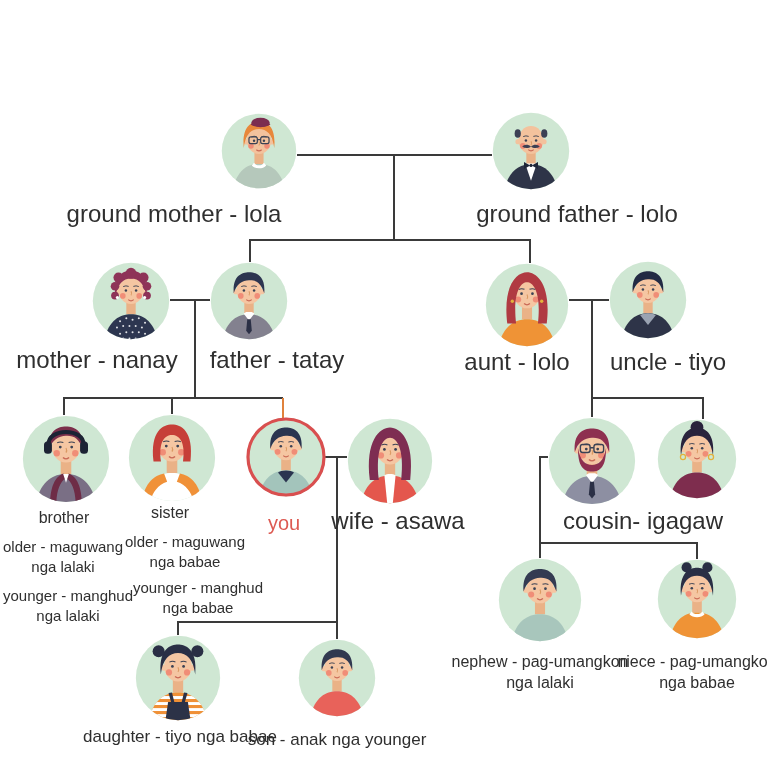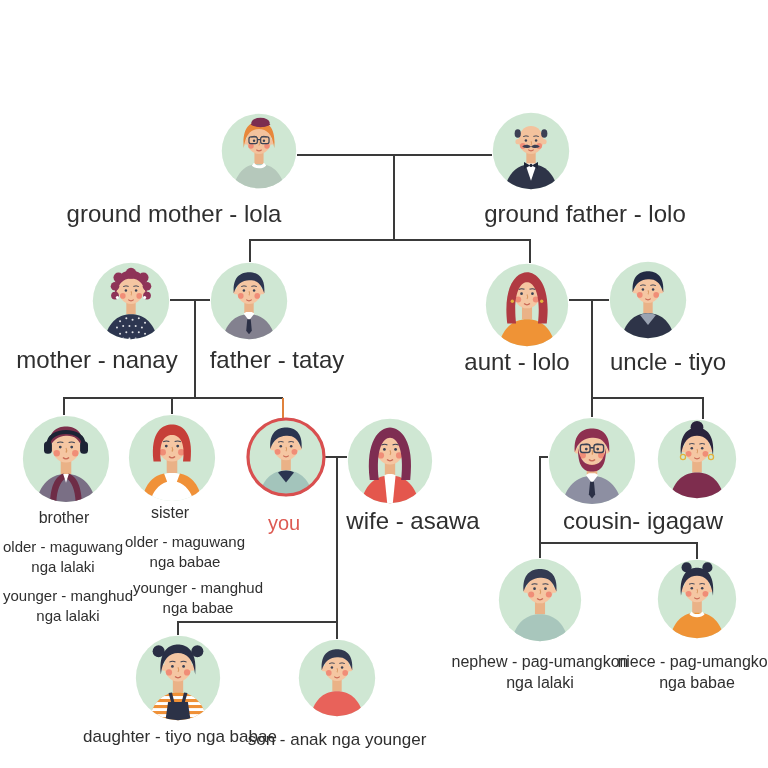--- a/index.html
+++ b/index.html
@@ -558,21 +558,21 @@
             <circle cx="37" cy="10.5" r="6.3" fill="#2a2f45"></circle>
             <circle cx="63" cy="10.5" r="6.3" fill="#2a2f45"></circle>
           </g>
         </svg>
       </div>
     </div>
   <div id="labels-layer">
       <div class="lbl" style="left: 174px; top: 214px; font-size: 24px;">
         <div>ground mother - lola</div>
       </div>
-      <div class="lbl" style="left: 577px; top: 214px; font-size: 24px; margin-left: 8px;">
+      <div class="lbl" style="left: 577px; top: 214px; font-size: 24px;">
         <div>ground father - lolo</div>
       </div>
       <div class="lbl" style="left: 97px; top: 360px; font-size: 24px;">
         <div>mother - nanay</div>
       </div>
       <div class="lbl" style="left: 277px; top: 360px; font-size: 24px;">
         <div>father - tatay</div>
       </div>
       <div class="lbl" style="left: 517px; top: 362px; font-size: 24px;">
         <div>aunt - lolo</div>
@@ -582,21 +582,21 @@
       </div>
       <div class="lbl" style="left: 64px; top: 518px; font-size: 16px;">
         <div>brother</div>
       </div>
       <div class="lbl" style="left: 170px; top: 513px; font-size: 16px;">
         <div>sister</div>
       </div>
       <div class="lbl" style="left: 284px; top: 523px; font-size: 20px; color: rgb(221, 90, 82);">
         <div>you</div>
       </div>
-      <div class="lbl" style="left: 413px; top: 521px; font-size: 24px;">
+      <div class="lbl" style="left: 398px; top: 521px; font-size: 24px;">
         <div>wife - asawa</div>
       </div>
       <div class="lbl" style="left: 643px; top: 521px; font-size: 24px; text-align: center;">
         <div>cousin- igagaw</div>
       </div>
       <div class="lbl" style="left: 63px; top: 557px; font-size: 15px;">
         <div>older - maguwang</div>
         <div>nga lalaki</div>
       </div>
       <div class="lbl" style="left: 68px; top: 606px; font-size: 15px;">

